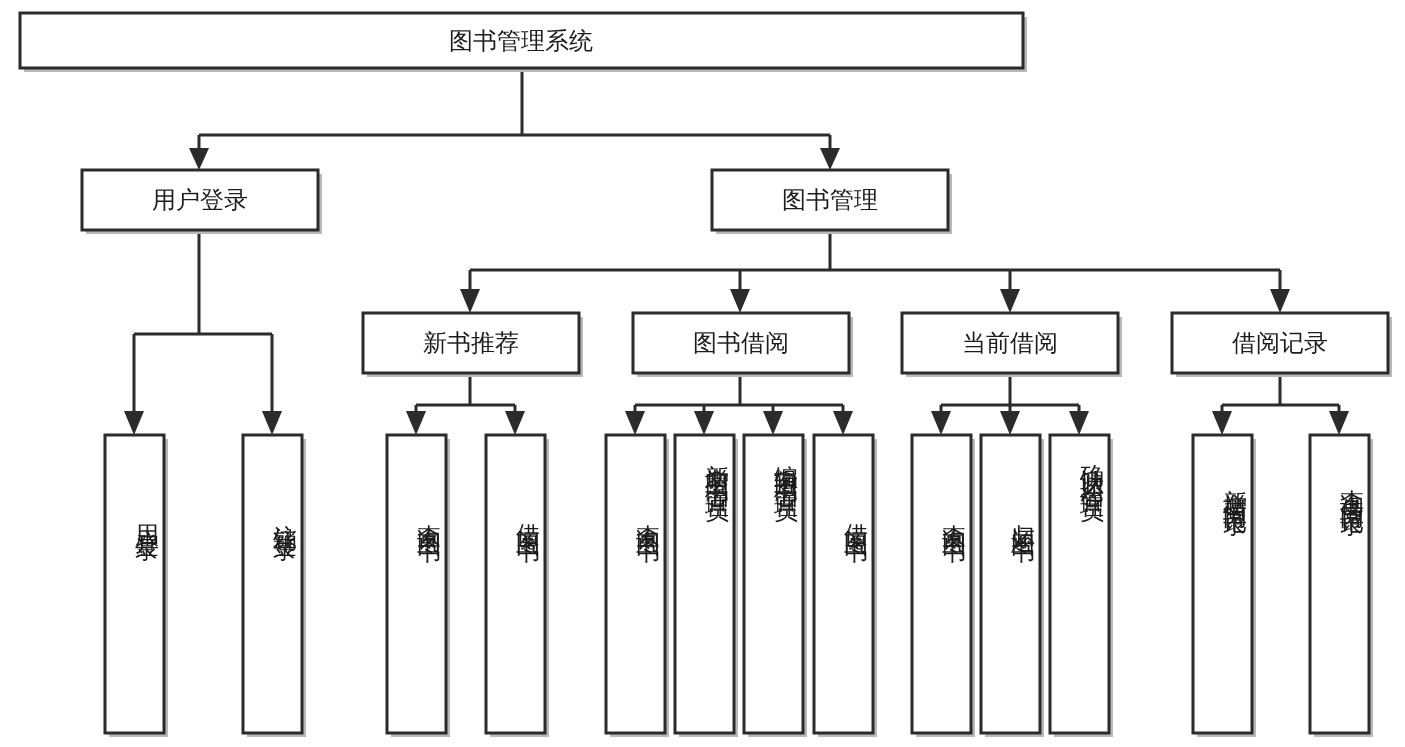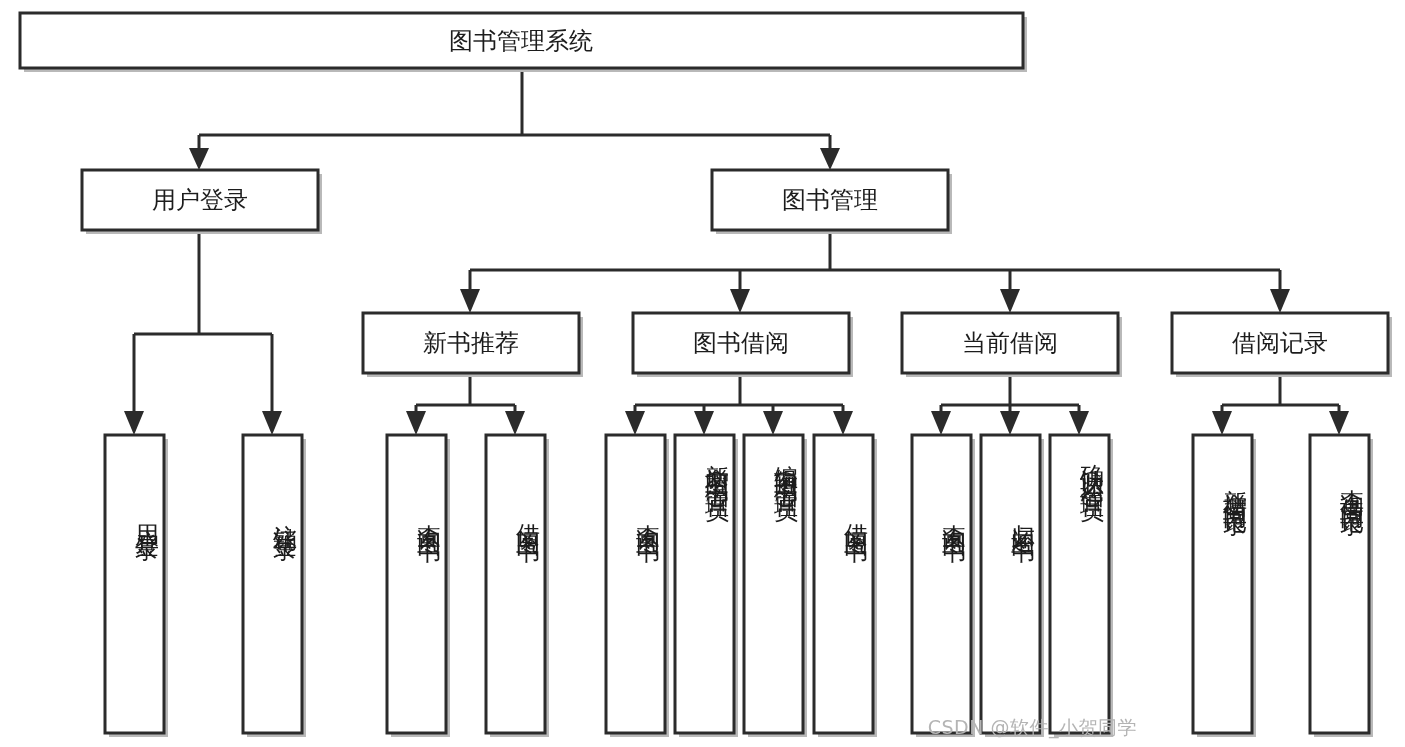--- a/index.html
+++ b/index.html
@@ -11,20 +11,21 @@
     width: 1405px;
     height: 747px;
     font-family: "DejaVu Sans", "Liberation Sans", sans-serif;
     overflow: hidden;
     position: relative;
   }
   #diagram-root {
     position: relative;
     width: 1147px;
     height: 747px;
+    padding-left: 8px;
   }
   svg.flow {
     position: absolute;
     top: 0;
     left: 0;
     width: 1405px;
     height: 747px;
     display: block;
   }
   .node-rect {
@@ -237,14 +238,13 @@
   <div class="node-label-v" style="left:917px; top:505px; width:49px; text-align:center;">查询图书</div>
 
   <div class="node-label-v" style="left:986px; top:505px; width:49px; text-align:center;">归还图书</div>
 
   <div class="node-label-v" style="left:1055px; top:445px; width:49px; text-align:center;">确认归还（管理员）</div>
 
   <div class="node-label-v" style="left:1198px; top:470px; width:49px; text-align:center;">新增借阅记录</div>
 
   <div class="node-label-v" style="left:1315px; top:470px; width:49px; text-align:center;">查询借阅记录</div>
 
-  <div class="watermark">CSDN @软件_小贺同学</div>
 </div>
 
 </body></html>

